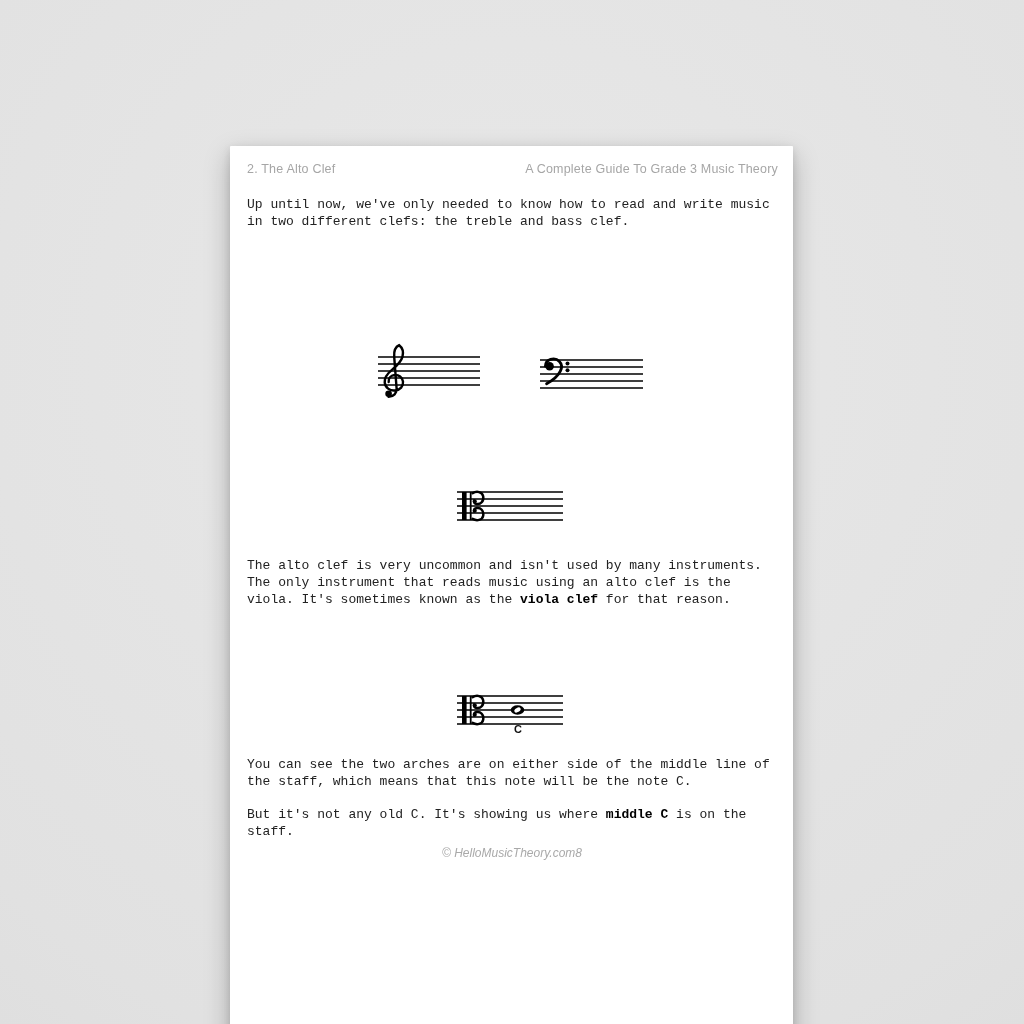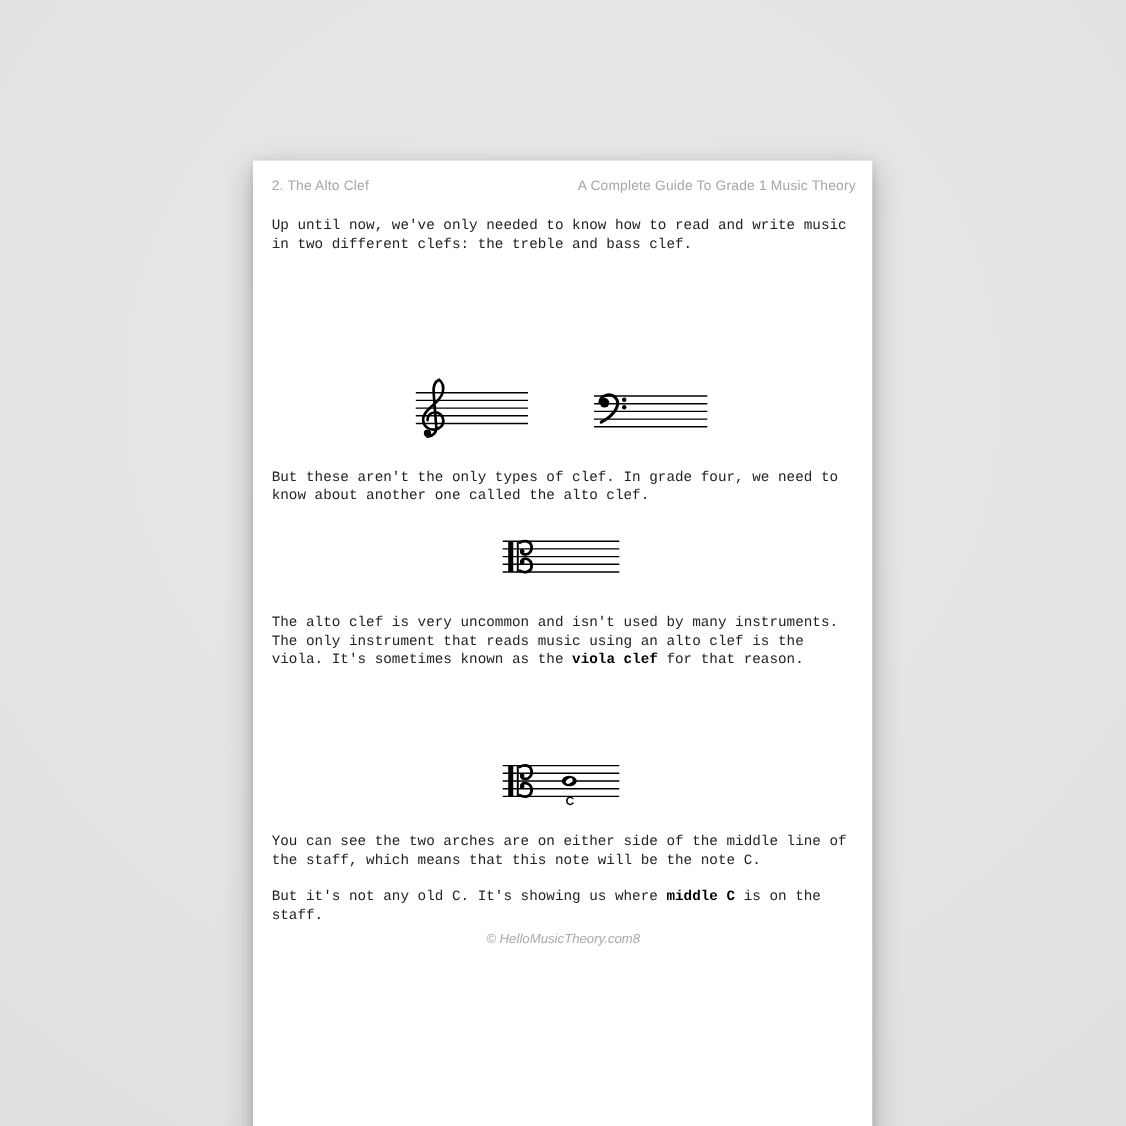--- a/index.html
+++ b/index.html
@@ -40,21 +40,21 @@
   .ink-line { stroke:#000; fill:none; }
 </style>
 </head>
 <body>
 
 <div class="canvas">
   <div class="paper">
 
     <div class="header">
       <span>2. The Alto Clef</span>
-      <span>A Complete Guide To Grade 1 Music Theory</span>
+      <span>A Complete Guide To Grade 3 Music Theory</span>
     </div>
 
     <p class="para" style="top:50px"><span>Up until now, we've only needed to know how to read and write music in two different clefs: the treble and bass clef.</span></p>
 
     <figure class="fig" style="left:146px;top:197px">
       <svg width="106" height="58" viewBox="0 0 106 58">
         <path class="ink-line" stroke-width="1.3" d="M2,14H104 M2,21H104 M2,28H104 M2,35H104 M2,42H104"></path>
         <circle class="ink" cx="12.6" cy="50.8" r="3.3"></circle>
         <path class="ink-line" stroke-width="2.4" stroke-linecap="round" d="M12.6,53.9 C17.6,53.5 21,50.3 20.6,45.4 L18.2,13.8 C17.8,8 20,3.6 23.2,2.2 C26.6,4.8 27.5,9.4 26.5,13.6 C25.4,18.2 20.6,23 15.9,26.9 C10.7,31.2 8.3,34.9 8.7,39.3 C9.2,44.7 13.9,48 19,47.5 C24.3,47 27.5,43.3 27,38.7 C26.5,34.3 22.7,31.5 18.5,32 C14.7,32.5 12.3,35.5 12.7,39"></path>
       </svg>
@@ -63,21 +63,20 @@
     <figure class="fig" style="left:308px;top:209px">
       <svg width="107" height="40" viewBox="0 0 107 40">
         <path class="ink-line" stroke-width="1.3" d="M2,5H105 M2,12H105 M2,19H105 M2,26H105 M2,33H105"></path>
         <circle class="ink" cx="11.6" cy="11.2" r="4.3"></circle>
         <path class="ink-line" stroke-width="2.8" stroke-linecap="round" d="M7.4,11.2 C7.4,4.4 16.6,1.6 21.4,6.4 C26,11 23.6,20.4 8.6,28.8"></path>
         <circle class="ink" cx="29.5" cy="8.4" r="2"></circle>
         <circle class="ink" cx="29.5" cy="15.2" r="2"></circle>
       </svg>
     </figure>
 
-    <p class="para" style="top:279px"><span>But these aren't the only types of clef. In grade four, we need to know about another one called the alto clef.</span></p>
 
     <figure class="fig" style="left:225px;top:339px">
       <svg width="110" height="44" viewBox="0 0 110 44">
         <path class="ink-line" stroke-width="1.3" d="M2,7H108 M2,14H108 M2,21H108 M2,28H108 M2,35H108"></path>
         <rect class="ink" x="7" y="7" width="4.6" height="28"></rect>
         <rect class="ink" x="14.8" y="7" width="1.8" height="28"></rect>
         <path class="ink-line" stroke-width="2.5" stroke-linecap="round" d="M17.6,8.2 C21.5,5.8 27.4,6.6 28.2,11.4 C29,16.2 25.6,19.6 21.8,19 C19.8,18.7 18.8,17.4 19,15.6"></path>
         <circle class="ink" cx="19.8" cy="16.2" r="2"></circle>
         <path class="ink-line" stroke-width="2.5" stroke-linecap="round" d="M17.6,33.8 C21.5,36.2 27.4,35.4 28.2,30.6 C29,25.8 25.6,22.4 21.8,23 C19.8,23.3 18.8,24.6 19,26.4"></path>
         <circle class="ink" cx="19.8" cy="25.8" r="2"></circle>

